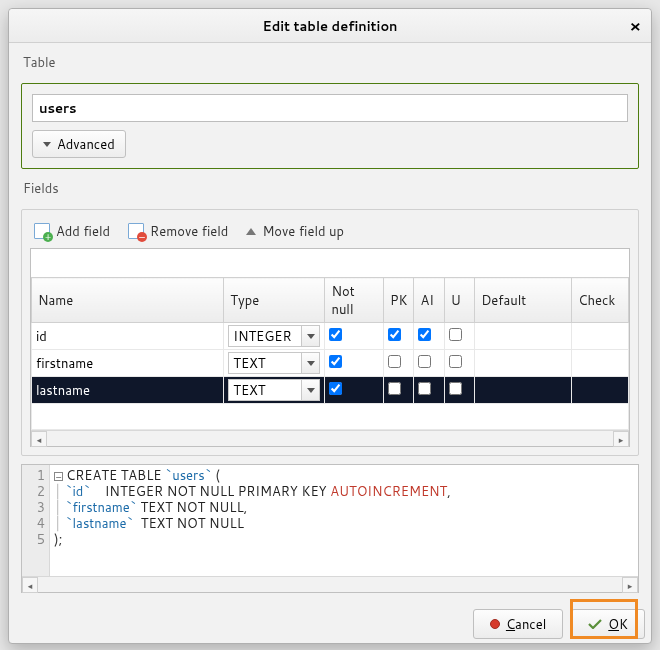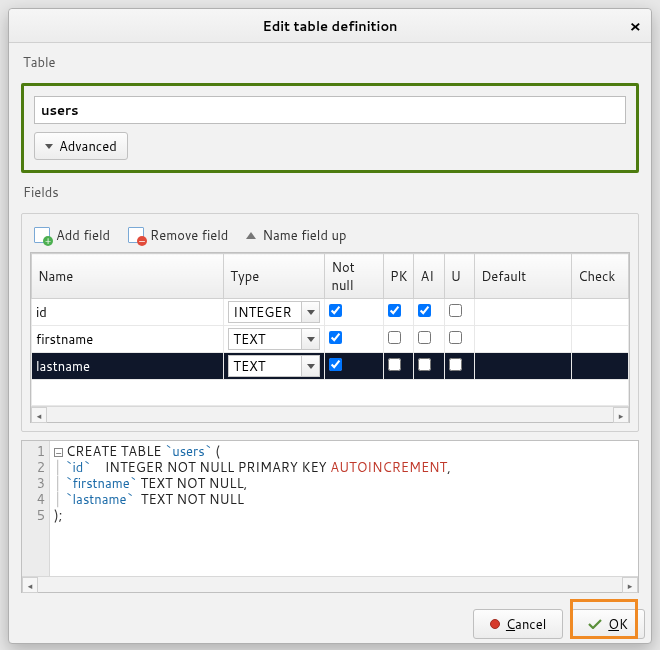--- a/index.html
+++ b/index.html
@@ -2,36 +2,36 @@
 <html><head>
 <meta charset="utf-8">
 <style>
 * { box-sizing: border-box; margin: 0; padding: 0; font-family: "Cantarell", "DejaVu Sans", sans-serif; font-size: 13px; }
 body { background: #e8e8e8; width: 660px; height: 650px; overflow: hidden; }
 .dialog { position: absolute; left: 8px; top: 8px; width: 644px; height: 636px; background: #f2f2f2; border: 1px solid #b0b0b0; border-radius: 4px; box-shadow: 0 6px 18px rgba(0,0,0,0.25); display: flex; flex-direction: column; }
 .titlebar { height: 34px; line-height: 34px; text-align: center; position: relative; border-bottom: 1px solid #d0d0d0; background: linear-gradient(#f6f6f6,#ececec); border-radius: 4px 4px 0 0; font-weight: bold; }
 .titlebar .close { position: absolute; right: 10px; top: 0; font-size: 16px; cursor: pointer; }
 .body { padding: 8px 12px 12px 12px; flex: 1; display: flex; flex-direction: column; gap: 8px; overflow: hidden; }
 .section-label { color: #555; padding: 2px 0 4px 2px; }
-.table-box { border: 3px solid #4d7c0f; border-radius: 2px; padding: 10px; background: #f2f2f2; }
+.table-box { border: 1px solid #4d7c0f; border-radius: 2px; padding: 10px; background: #f2f2f2; }
 .table-box input[type=text] { width: 100%; height: 28px; padding: 4px 6px; border: 1px solid #bdbdbd; background: #fff; font-weight: bold; }
 .adv-btn { margin-top: 8px; height: 28px; padding: 0 10px; border: 1px solid #c0c0c0; background: linear-gradient(#fdfdfd,#ededed); border-radius: 3px; display: inline-flex; align-items: center; gap: 6px; cursor: pointer; }
 .tri { display:inline-block; width:0; height:0; border-left:4px solid transparent; border-right:4px solid transparent; border-top:5px solid #555; }
 .fields-box { border: 1px solid #d0d0d0; border-radius: 2px; background: #f2f2f2; padding: 8px; flex: 0 0 auto; }
 .toolbar { display: flex; gap: 18px; align-items: center; padding: 4px 4px 8px 4px; }
 .tool { display: inline-flex; align-items: center; gap: 6px; color: #333; cursor: pointer; }
 .tool.disabled { color: #a0a0a0; cursor: default; }
 .ico { width:16px; height:16px; display:inline-flex; align-items:center; justify-content:center; }
 .ico-doc { background:#fff; border:1px solid #7aa9d6; border-radius:1px; position:relative; }
 .ico-doc .plus { position:absolute; right:-4px; bottom:-4px; width:10px; height:10px; background:#4caf50; color:#fff; font-size:9px; line-height:10px; text-align:center; border-radius:50%; }
 .ico-doc .minus { position:absolute; right:-4px; bottom:-4px; width:10px; height:10px; background:#e14b3b; color:#fff; font-size:9px; line-height:10px; text-align:center; border-radius:50%; }
 .arrow-up { width:0;height:0;border-left:5px solid transparent;border-right:5px solid transparent;border-bottom:7px solid #777; }
 .arrow-down { width:0;height:0;border-left:5px solid transparent;border-right:5px solid transparent;border-top:7px solid #bbb; }
 .grid-wrap { border:1px solid #c0c0c0; background:#fff; }
-table.grid { width:100%; border-collapse: collapse; table-layout: fixed; }
+table.grid { width:100%; border-collapse: collapse; table-layout: fixed; margin-top: 28px; }
 table.grid th { background: linear-gradient(#fdfdfd,#ececec); border:1px solid #d0d0d0; text-align:left; padding:4px 6px; font-weight:normal; color:#222; height:24px; }
 table.grid td { border:1px solid #e8e8e8; padding:2px 4px; height:26px; vertical-align:middle; }
 table.grid tr.selected td { background:#0f172a; color:#fff; }
 .type-cell { display:flex; }
 .type-cell input { flex:1; min-width:0; height:22px; border:1px solid #c8c8c8; padding:0 4px; background:#fff; }
 .type-cell .dd { width:18px; height:22px; border:1px solid #c8c8c8; border-left:none; background:linear-gradient(#fdfdfd,#ececec); display:flex; align-items:center; justify-content:center; cursor:pointer; }
 .grid-spacer td { height:60px; border:none; }
 .hscroll { height:16px; background:#f2f2f2; border-top:1px solid #d8d8d8; position:relative; }
 .hscroll .lbtn,.hscroll .rbtn { position:absolute; top:0; width:16px; height:16px; display:flex; align-items:center; justify-content:center; font-size:9px; color:#666; border:1px solid #d0d0d0; background:#f6f6f6; }
 .hscroll .lbtn{left:0} .hscroll .rbtn{right:0}
@@ -83,21 +83,21 @@
           <span>Add field</span>
         </span>
         <span class="tool">
           <span class="ico ico-doc">
               <span class="minus">−</span>
             </span>
           <span>Remove field</span>
         </span>
         <span class="tool">
           <span class="arrow-up"></span>
-          <span>Name field up</span>
+          <span>Move field up</span>
         </span>
       </div>
 
       <div class="grid-wrap">
         <table class="grid">
           <colgroup>
             <col class="col-name">
               <col class="col-type">
               <col class="col-nn">
               <col class="col-pk">

